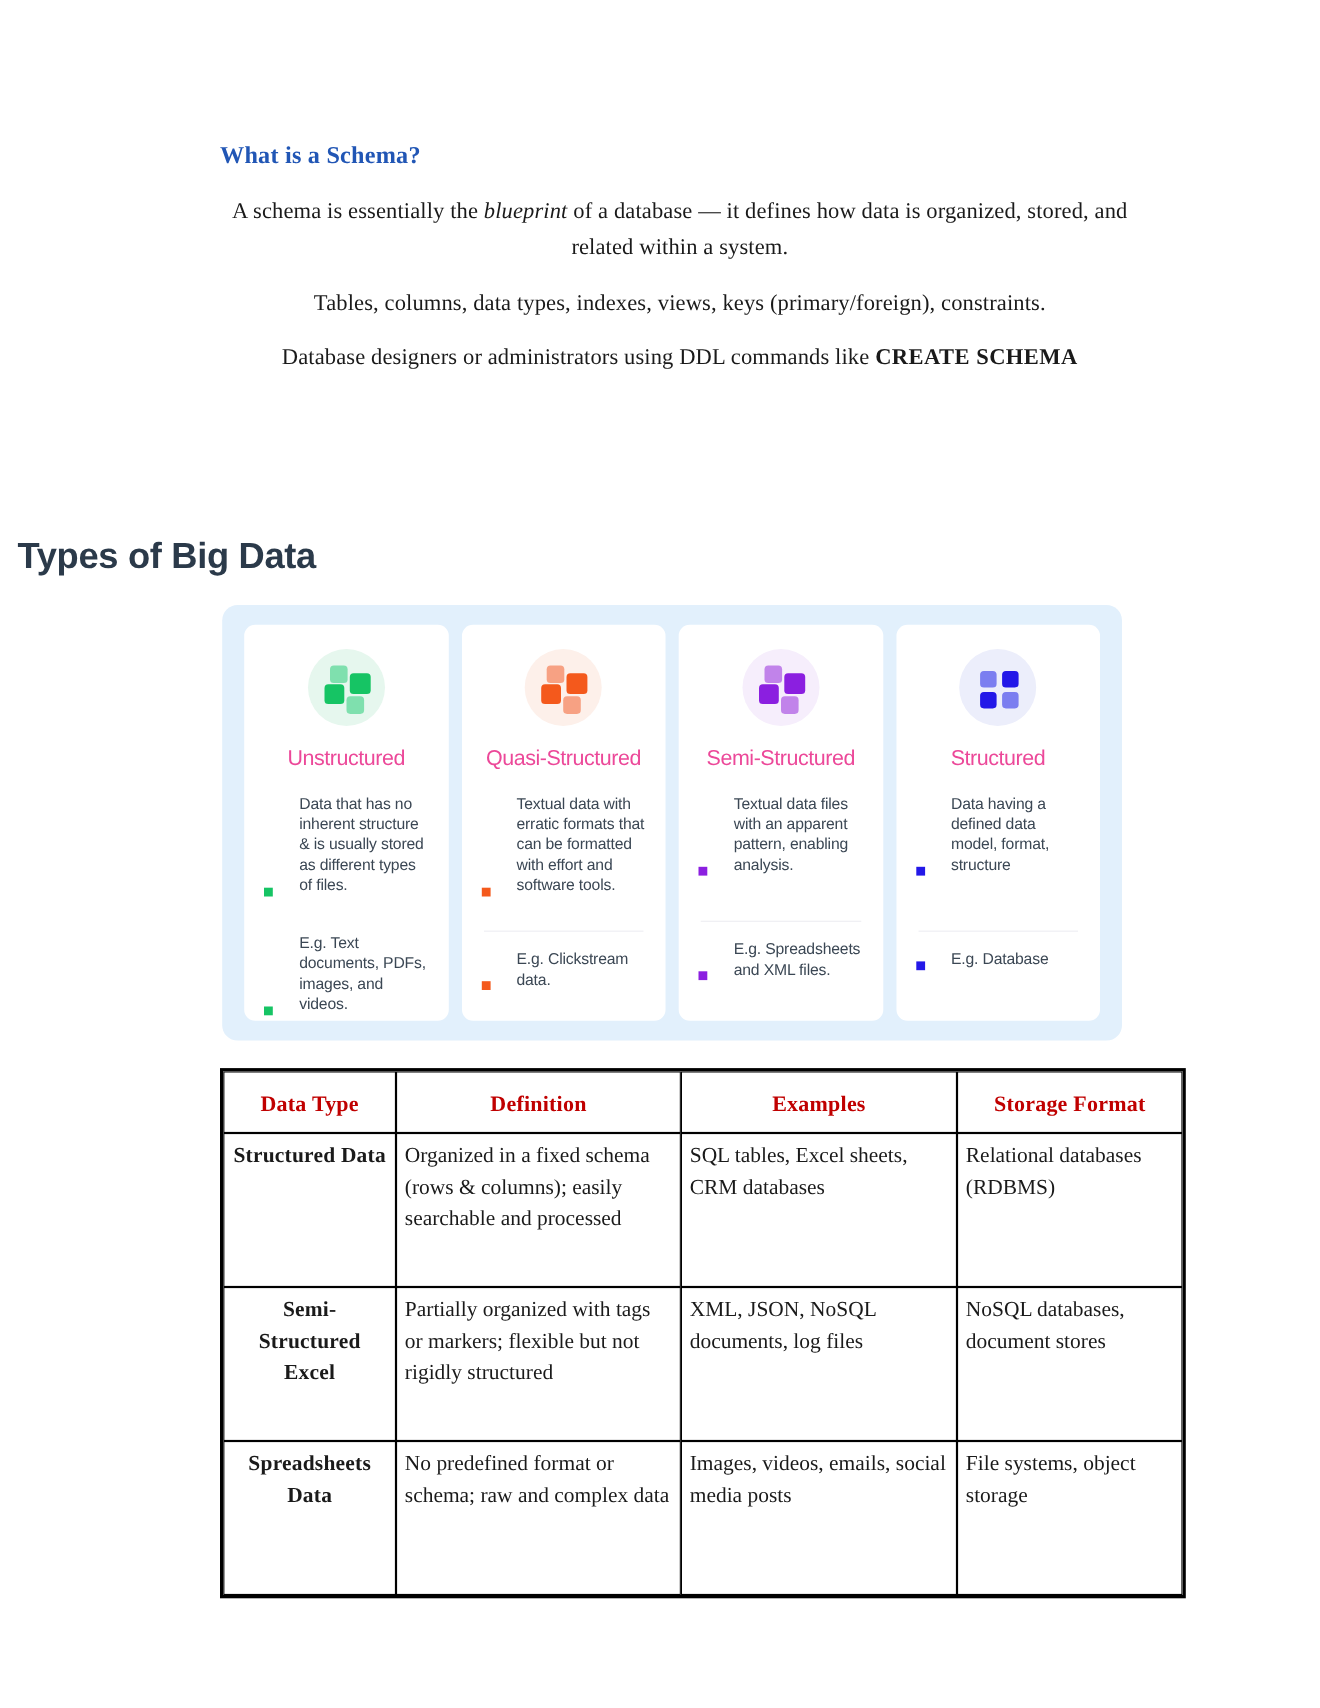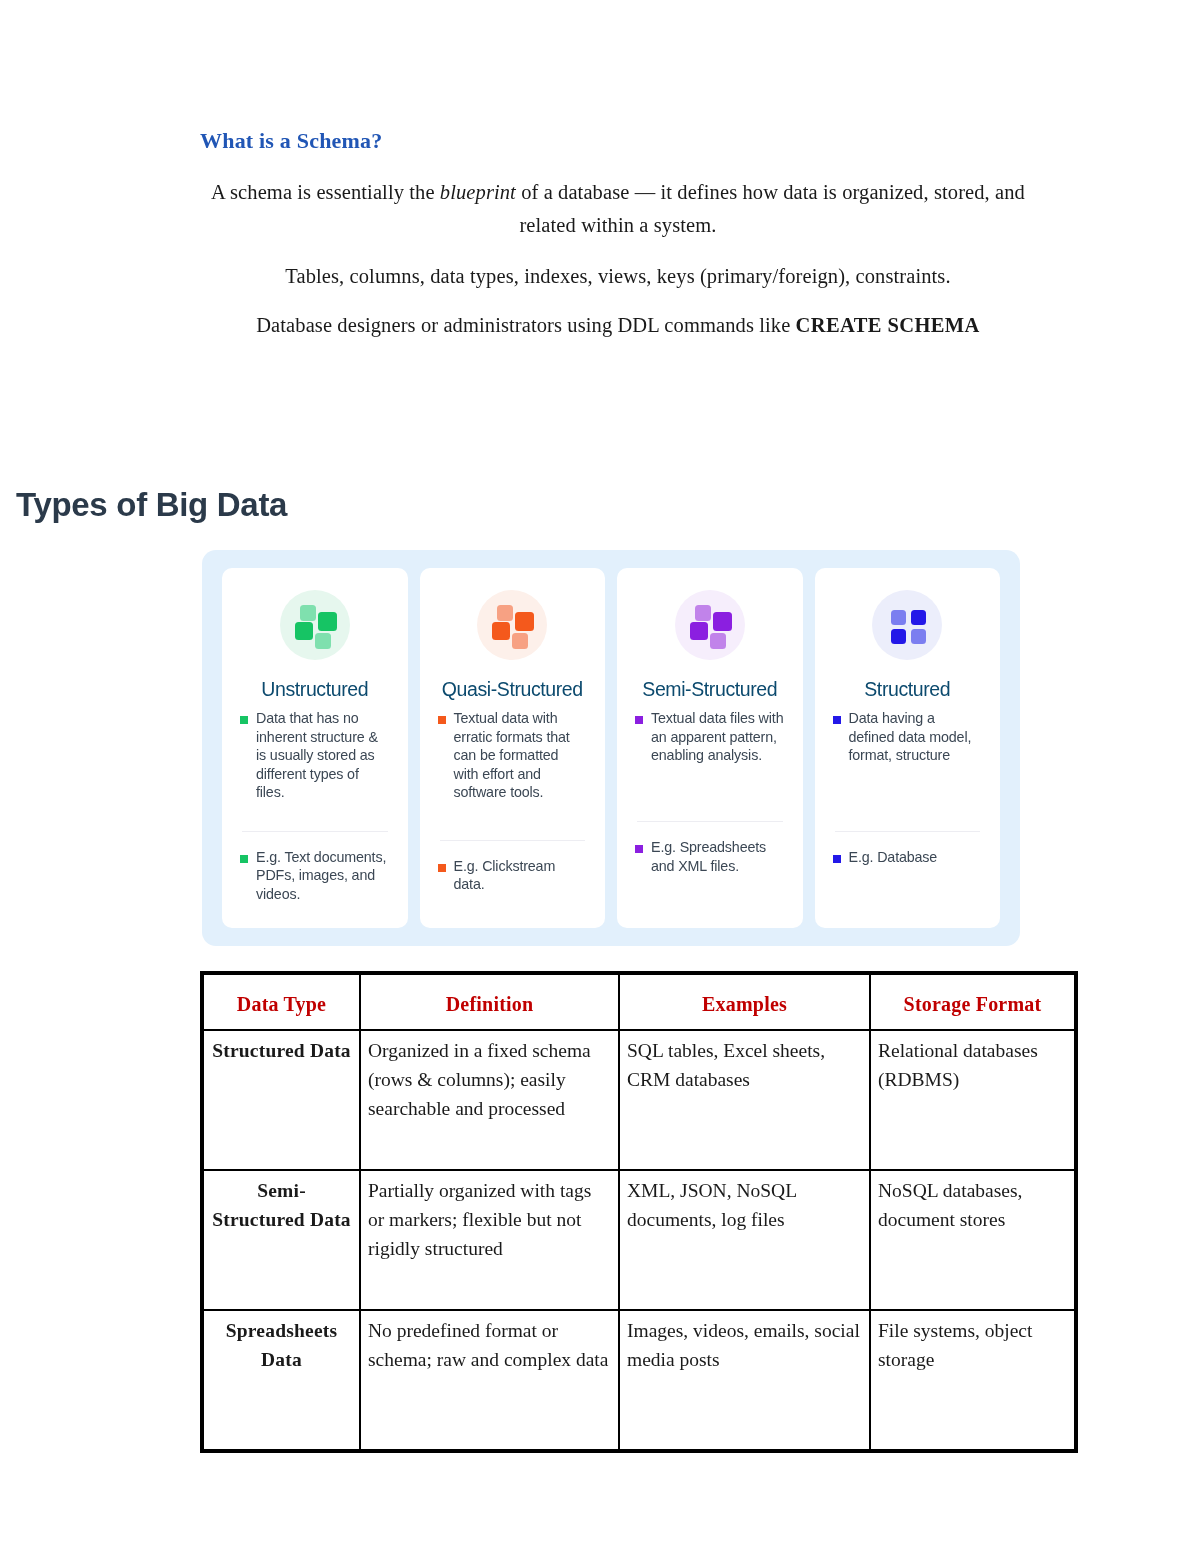--- a/index.html
+++ b/index.html
@@ -117,31 +117,31 @@
   .scatter .s4 { left: 35px; top: 43px; }
   
   .grid2 .s1 { left: 19px; top: 20px; width: 15px; height: 15px; }
   .grid2 .s2 { left: 39px; top: 20px; width: 15px; height: 15px; }
   .grid2 .s3 { left: 19px; top: 39px; width: 15px; height: 15px; }
   .grid2 .s4 { left: 39px; top: 39px; width: 15px; height: 15px; }
 
   .card-title {
     font-family: "Liberation Sans", sans-serif;
     font-size: 19.5px;
-    color: #0c4a6e;
+    color: #ec4899;
     text-align: center;
-    margin-bottom: 8px;
+    margin-bottom: 21px;
     letter-spacing: -0.4px;
     white-space: nowrap;
   }
 
   .bullet-row {
     display: flex;
-    align-items: flex-start;
-    gap: 8px;
+    align-items: flex-end;
+    gap: 24px;
     margin-bottom: 4px;
   }
   .bullet-sq {
     width: 8px;
     height: 8px;
     margin-top: 7px;
     flex: 0 0 auto;
   }
   .bullet-text {
     font-family: "Liberation Sans", sans-serif;
@@ -330,21 +330,21 @@
           </tr>
       </thead>
       <tbody id="tbody-rows">
           <tr class="body-row">
             <td class="type-cell">Structured Data</td>
             <td>Organized in a fixed schema (rows &amp; columns); easily searchable and processed</td>
             <td>SQL tables, Excel sheets, CRM databases</td>
             <td>Relational databases (RDBMS)</td>
           </tr>
           <tr class="body-row">
-            <td class="type-cell">Semi-Structured Data</td>
+            <td class="type-cell">Semi-Structured Excel</td>
             <td>Partially organized with tags or markers; flexible but not rigidly structured</td>
             <td>XML, JSON, NoSQL documents, log files</td>
             <td>NoSQL databases, document stores</td>
           </tr>
           <tr class="body-row">
             <td class="type-cell">Spreadsheets Data</td>
             <td>No predefined format or schema; raw and complex data</td>
             <td>Images, videos, emails, social media posts</td>
             <td>File systems, object storage</td>
           </tr>

